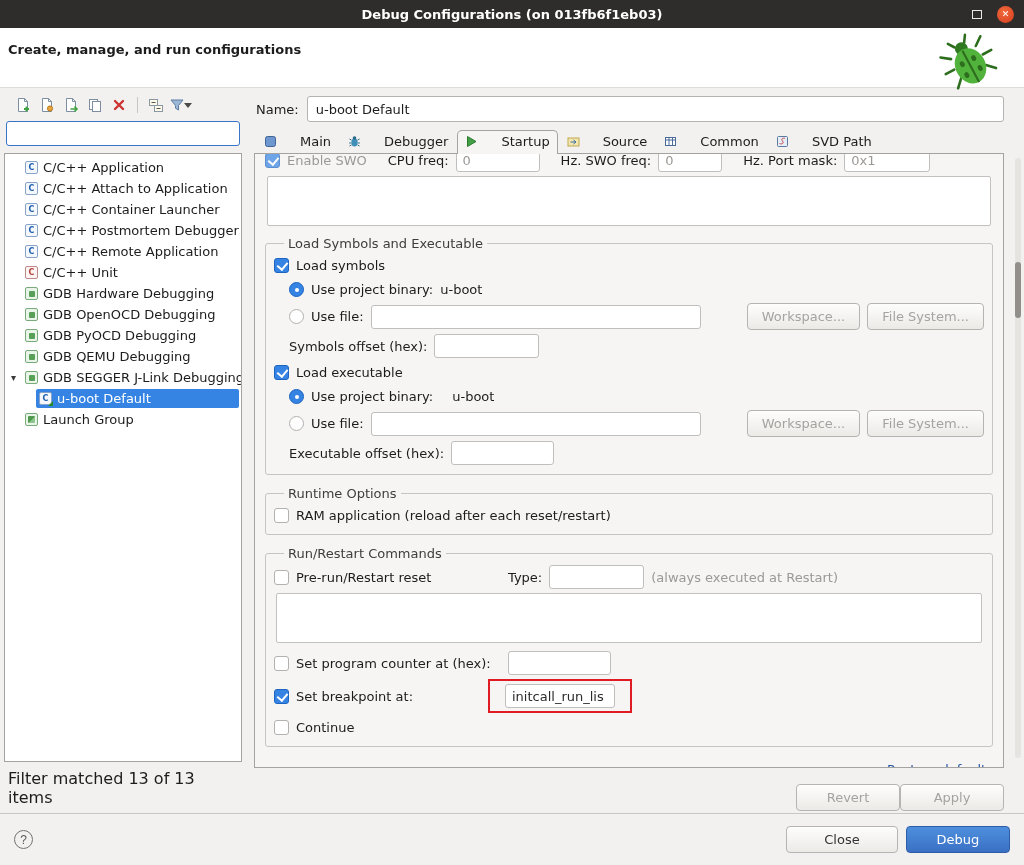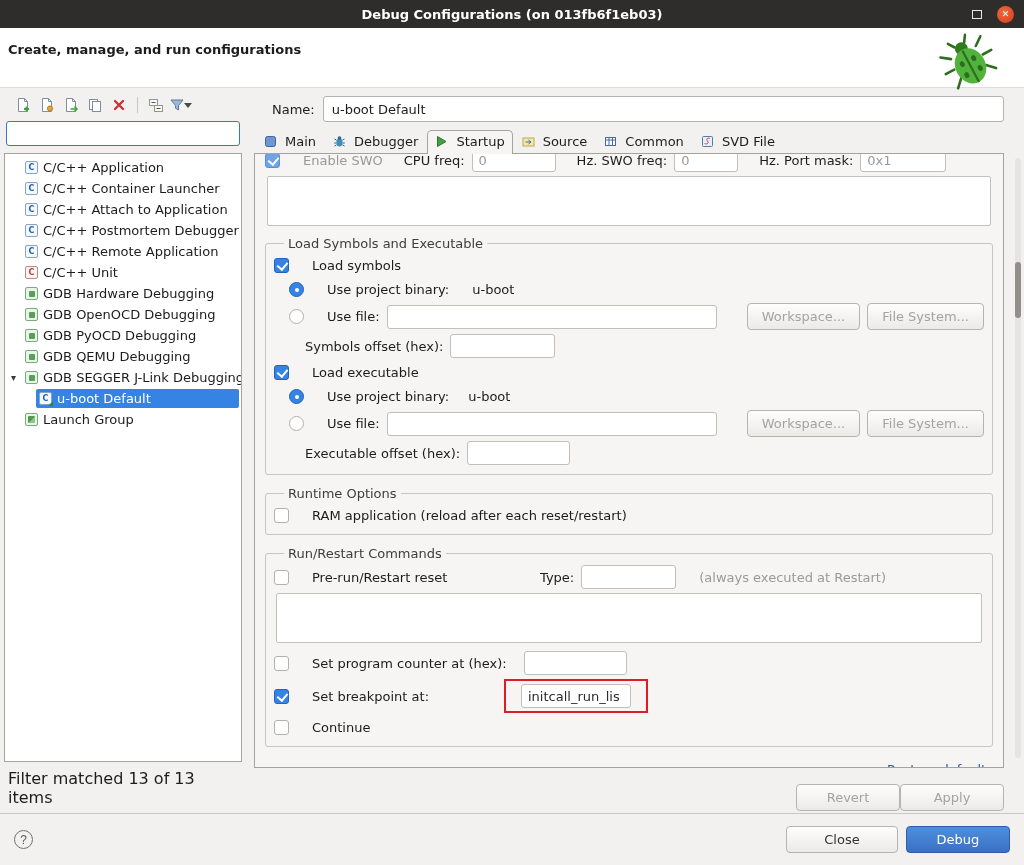--- a/index.html
+++ b/index.html
@@ -51,27 +51,27 @@
   .ti-lg { border:1px solid #79aa79; background:#eaf5ea; }
   .ti-lg::before { content:""; width:7px; height:7px; border-radius:1px; background:linear-gradient(135deg,#4f9a4f 55%,#8cc48c 55%); }
   .tree-label { white-space:nowrap; font-size:13px; }
   .filter-status { padding:7px 2px 4px 4px; font-size:16px; }
 
   
   .main { flex:1; display:flex; flex-direction:column; min-width:0; }
   .name-row { display:flex; align-items:center; gap:8px; margin:2px 0 8px 2px; }
   .name-input { flex:1; height:26px; border:1px solid #b5b3b0; border-radius:3px; padding:0 8px; font:inherit; background:#fff; color:#1c1c1c; }
   .tabbar { display:flex; align-items:flex-end; gap:1px; padding-left:2px; position:relative; z-index:2; }
-  .tab { display:flex; align-items:center; gap:8px; padding:3px 7px 4px; border:1px solid transparent; border-bottom:none; white-space:nowrap; }
+  .tab { display:flex; align-items:center; gap:23px; padding:3px 7px 4px; border:1px solid transparent; border-bottom:none; white-space:nowrap; }
   .tab svg { display:block; }
   .tab.selected { background:#f6f5f3; border-color:#a5a3a0; border-radius:5px 5px 0 0; margin-bottom:-1px; padding-bottom:5px; }
   .tab-content { flex:1; min-height:0; border:1px solid #a5a3a0; background:#f6f5f3; padding:0 10px 4px; overflow:hidden; display:flex; flex-direction:column; }
 
   .crow { display:flex; align-items:center; column-gap:7px; margin:4px 0; min-height:20px; }
-  .lbl { white-space:nowrap;margin-left:16px; }
+  .lbl { white-space:nowrap; }
   .dim { color:#9b9996; }
   .gap-left { margin-left:14px; }
   .gap-lg { margin-left:12px; }
   .w205 { width:205px; flex:none; }
 
   .tinput { height:24px; border:1px solid #c1bfbc; border-radius:3px; background:#fff; padding:0 6px; font:inherit; color:#2b2b2b; }
   .tinput.dim-input { color:#9b9996; }
   .w84{width:84px;} .w64{width:64px;} .w86{width:86px;} .w330{width:330px;} .w105{width:105px;} .w95{width:95px;} .w103{width:103px;} .w110{width:110px;}
 
   .bigbox { height:50px; border:1px solid #c3c1be; background:#fff; border-radius:2px; margin:2px 2px 8px; flex:none; }
@@ -220,28 +220,28 @@
           <span class="tree-arrow"></span>
           <span class="row-body">
               <span class="ti ti-c"></span>
               <span class="tree-label">C/C++ Application</span>
             </span>
         </div>
         <div class="tree-row">
           <span class="tree-arrow"></span>
           <span class="row-body">
               <span class="ti ti-c"></span>
+              <span class="tree-label">C/C++ Attach to Application</span>
+            </span>
+        </div>
+        <div class="tree-row">
+          <span class="tree-arrow"></span>
+          <span class="row-body">
+              <span class="ti ti-c"></span>
               <span class="tree-label">C/C++ Container Launcher</span>
-            </span>
-        </div>
-        <div class="tree-row">
-          <span class="tree-arrow"></span>
-          <span class="row-body">
-              <span class="ti ti-c"></span>
-              <span class="tree-label">C/C++ Attach to Application</span>
             </span>
         </div>
         <div class="tree-row">
           <span class="tree-arrow"></span>
           <span class="row-body">
               <span class="ti ti-c"></span>
               <span class="tree-label">C/C++ Postmortem Debugger</span>
             </span>
         </div>
         <div class="tree-row">
@@ -365,21 +365,21 @@
             </span>
           <span>Common</span>
         </div>
         <div class="tab">
           <span>
               <svg width="13" height="13">
                 <rect x="1.5" y="1.5" width="10" height="10" rx="1" fill="#e8eef7" stroke="#5a7ba0"></rect>
                 <path d="M3.5 8.5c2.2 1.2 5-0.4 3-2.5s0.8-3.6 2.5-2.5" stroke="#c24a4a" fill="none"></path>
               </svg>
             </span>
-          <span>SVD File</span>
+          <span>SVD Path</span>
         </div>
       </div>
 
       <div class="tab-content">
 
         <div class="crow swo-row">
           <span class="cb checked dis"></span>
           <span class="lbl dim">Enable SWO</span>
           <span class="lbl gap-left">CPU freq:</span>
           <input class="tinput dim-input w84" type="text" value="0" style="">

